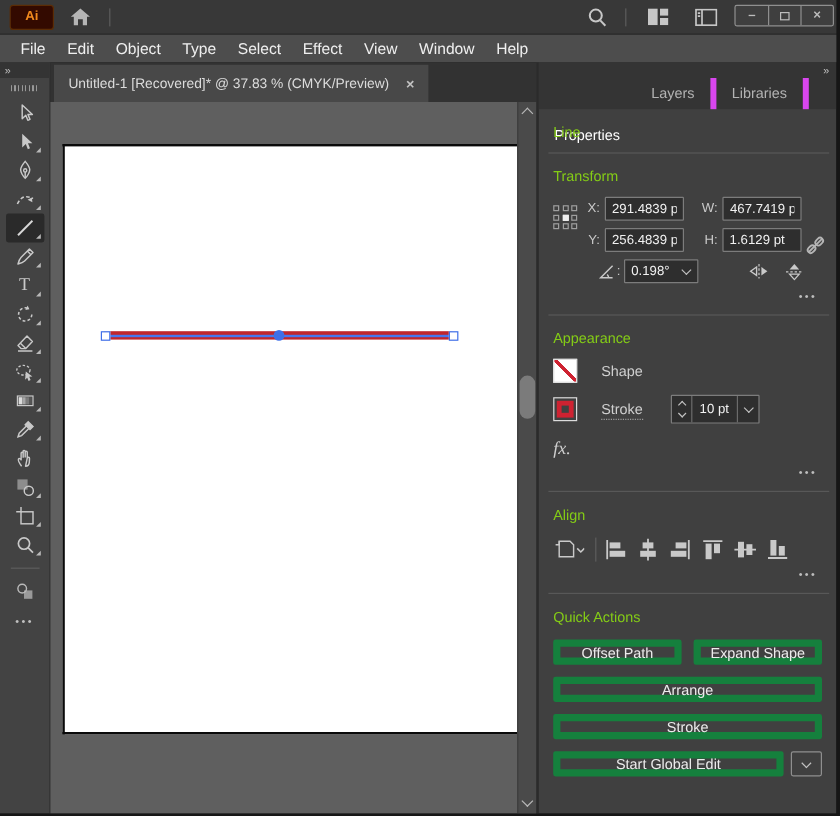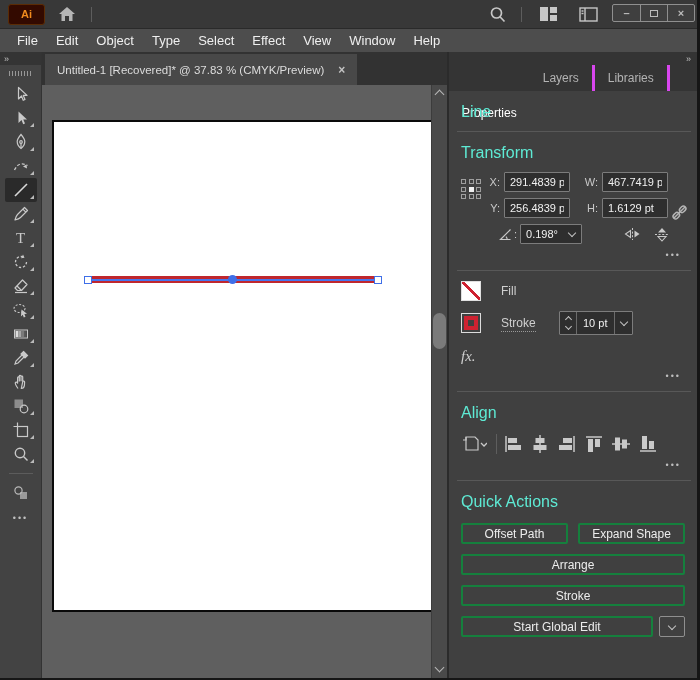--- a/index.html
+++ b/index.html
@@ -54,24 +54,24 @@
   .vscroll { position:absolute; right:0; top:0; width:16px; height:593px; background:#4a4a4a; border-left:1px solid #3c3c3c; }
   .chev { width:7px; height:7px; border-right:1.6px solid #b8b8b8; border-bottom:1.6px solid #b8b8b8; }
   .chev.up { transform:rotate(-135deg); margin:6px auto 0; }
   .chev.down { transform:rotate(45deg); margin:0 auto; position:absolute; bottom:7px; left:4px; }
   .vthumb { position:absolute; left:1px; top:228px; width:13px; height:36px; border-radius:7px; background:#7b7b7b; }
 
   
   #rightpanel { position:absolute; left:447px; top:52px; width:250px; height:626px; background:#404040; border-left:2px solid #2b2b2b; }
   .rp-head { height:13px; background:#343434; display:flex; justify-content:flex-end; align-items:center; padding-right:7px; color:#c0c0c0; font-size:9px; letter-spacing:-1px; }
   .rp-tabs { height:26px; background:#343434; display:flex; }
-  .rp-tab { padding:0 13px; display:flex; align-items:center; font-size:12px; color:#b3b3b3; border-right:3px solid #d946ef; }
+  .rp-tab { padding:0 13px; display:flex; align-items:center; font-size:12px; color:#b3b3b3; border-right:5px solid #d946ef; }
   .rp-tab.active { background:#404040; color:#ffffff; border-right:none;margin-top:48px; }
   .rp-body { padding:0 12px; position:relative; }
-  .sec-label, .sec-heading { font-size:16px; color:#5eead4; }
+  .sec-label, .sec-heading { font-size:12px; color:#84cc16; }
   .sec-label { padding-top:12px; }
   .sec-heading { padding-top:12px; }
   .rule { height:1px; background:#585858; margin:10px -6px 0 -4px; }
   .more-row { display:flex; justify-content:flex-end; padding:6px 4px 0 0; }
   .more-dots { color:#bdbdbd; font-size:9px; letter-spacing:2px; }
 
   
   .transform-grid { display:flex; margin-top:10px; }
   .ref-locator { width:30px; margin-right:2px; padding-top:7px; display:flex; justify-content:center; align-items:flex-start; }
   .rp-grid { display:grid; grid-template-columns:repeat(3,5px); grid-gap:2.5px; }
@@ -115,21 +115,21 @@
   .fx-row { margin-top:12px; }
   .fx-label { font-family:"Liberation Serif", serif; font-style:italic; font-size:15px; color:#cfcfcf; }
 
   
   .align-row { display:flex; align-items:center; margin-top:12px; }
   .al-btn { display:flex; align-items:center; justify-content:center; margin-right:7px; }
   .vsep { width:1px; height:20px; background:#5e5e5e; margin:0 6px 0 2px; }
 
   
   .qa-row { display:flex; gap:10px; margin-top:12px; }
-  .qa-btn { height:21px; border:2px solid #15803d; border-radius:2px; display:flex; align-items:center; justify-content:center; font-size:12px; color:#ececec; background:transparent; }
+  .qa-btn { height:21px; border:6px solid #15803d; border-radius:2px; display:flex; align-items:center; justify-content:center; font-size:12px; color:#ececec; background:transparent; }
   .qa-row .qa-btn { flex:1; }
   .qa-block { margin-top:10px; }
   .sge-row { display:flex; margin-top:10px; gap:6px; }
   .sge-row .qa-btn.main { flex:1; }
   .qa-dd { width:26px; height:21px; border:1px solid #8f8f8f; border-radius:2px; display:flex; align-items:center; justify-content:center; }
 
   
   .edge-right { position:absolute; left:697px; top:0; width:3px; height:680px; background:#161616; }
   .edge-bottom { position:absolute; left:0; top:678px; width:700px; height:2px; background:#161616; }
 </style>
@@ -399,23 +399,24 @@
             </g>
             <line x1="4" y1="15" x2="15" y2="4"></line>
           </svg>
       </div>
     </div>
     <div class="more-row">
         <span class="more-dots">•••</span>
       </div>
     <div class="rule"></div>
 
+    <div class="sec-heading">Appearance</div>
     <div class="app-row">
       <div class="swatch fill-swatch"></div>
-      <span class="app-label">Fill</span>
+      <span class="app-label">Shape</span>
     </div>
     <div class="app-row">
       <div class="swatch stroke-swatch"></div>
       <span class="app-label"><span class="linky">Stroke</span></span>
       <div class="sw-group">
         <div class="sw-stepper">
           <span class="chev-tiny up"></span>
           <span class="chev-tiny dn"></span>
         </div>
         <span class="sw-val">10 pt</span>

